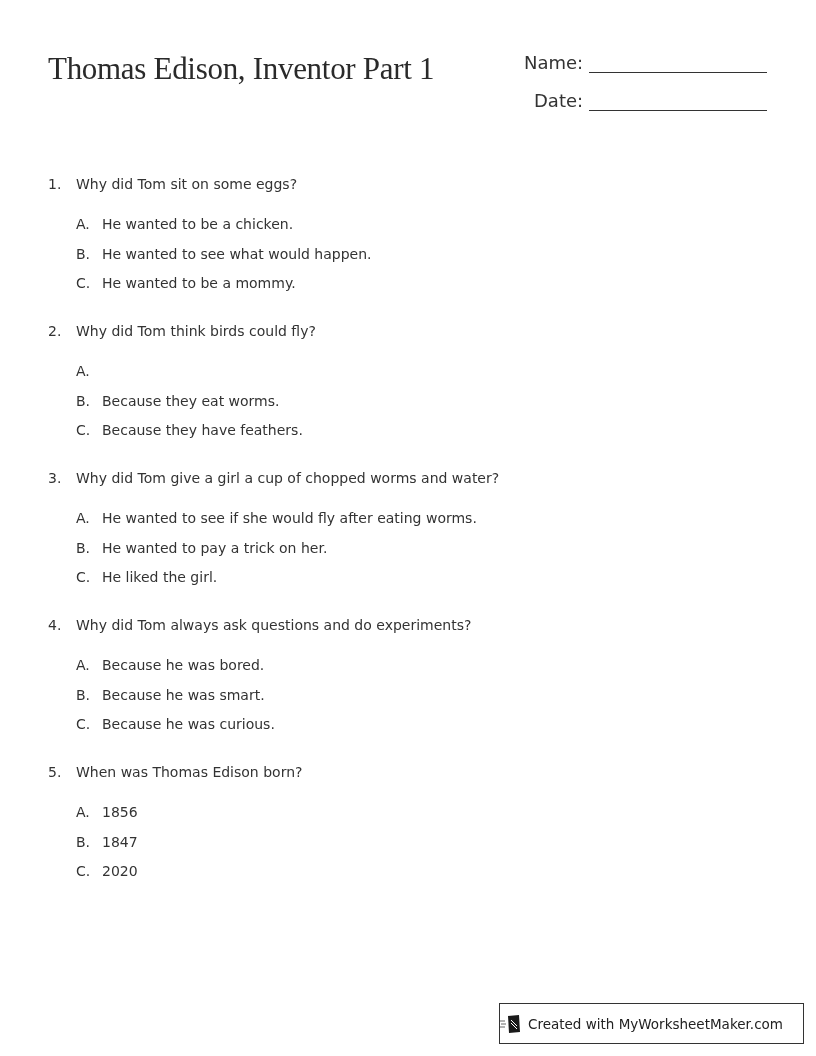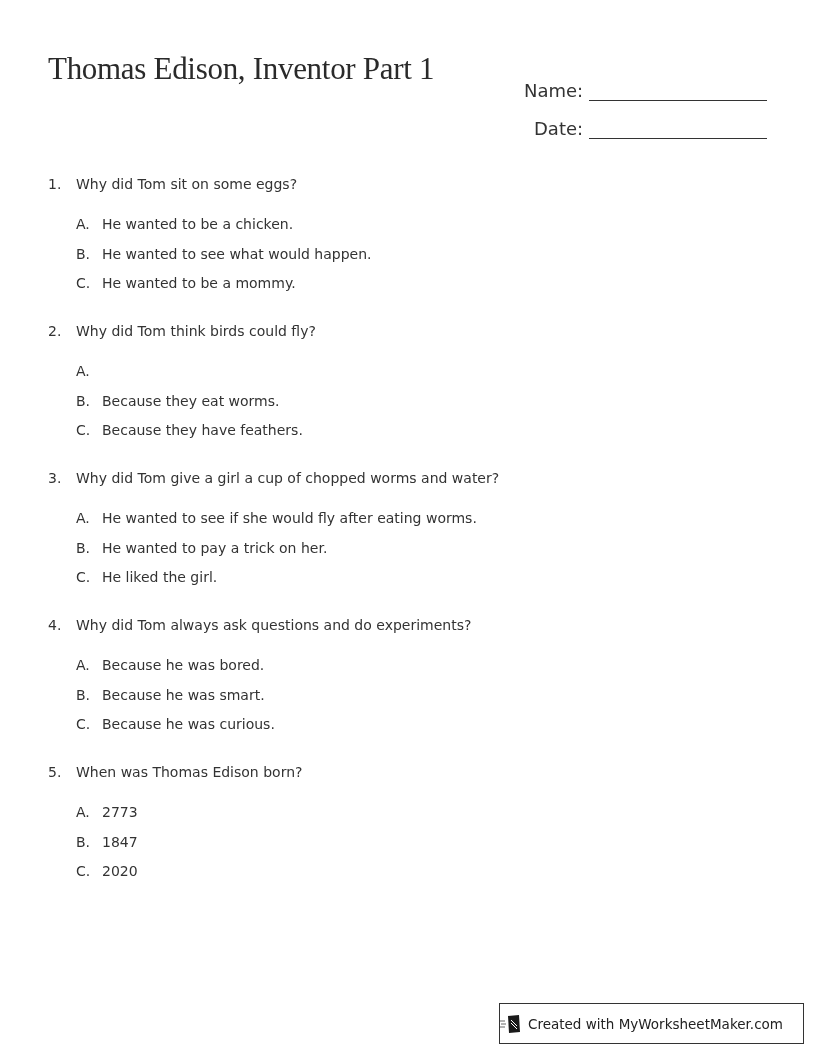--- a/index.html
+++ b/index.html
@@ -7,21 +7,21 @@
       width: 816px; height: 1056px; position: relative; overflow: hidden;
       font-family: "DejaVu Sans", "Liberation Sans", sans-serif;
       color: #262626;
     }
     .title {
       position: absolute; left: 48px; top: 48px; width: 450px;
       font-size: 31px; line-height: 42px; font-weight: normal;
       color: #2a2a2a; margin: 0; letter-spacing: -0.3px; font-family: Liberation Serif, serif;
     }
     .meta-row { position: absolute; display: flex; align-items: flex-end; }
-    .meta-label { font-size: 18px; color: #333; text-align: right; margin-top: 28px; }
+    .meta-label { font-size: 18px; color: #333; text-align: right; }
     .meta-line { border-bottom: 1px solid #333; width: 178px; height: 20px; margin-left: 6px; }
     .name-row { left: 524px; top: 52px; }
     .date-row { left: 534px; top: 90px; }
 
     .questions { position: absolute; left: 48px; top: 174px; width: 700px; }
     .question { margin-bottom: 28px; }
     .q-line { display: flex; font-size: 14px; line-height: 20px; color: #333; }
     .q-num { width: 28px; }
     .options { margin-top: 20px; margin-left: 28px; }
     .option { display: flex; font-size: 14px; line-height: 20px; color: #333; margin-bottom: 9.5px; }
@@ -135,21 +135,21 @@
   </div>
 
   <div class="question">
     <div class="q-line">
       <span class="q-num">5.</span>
       <span>When was Thomas Edison born?</span>
     </div>
     <div class="options">
       <div class="option">
           <span class="opt-letter">A.</span>
-          <span>2773</span>
+          <span>1856</span>
         </div>
       <div class="option">
           <span class="opt-letter">B.</span>
           <span>1847</span>
         </div>
       <div class="option">
           <span class="opt-letter">C.</span>
           <span>2020</span>
         </div>
     </div>

